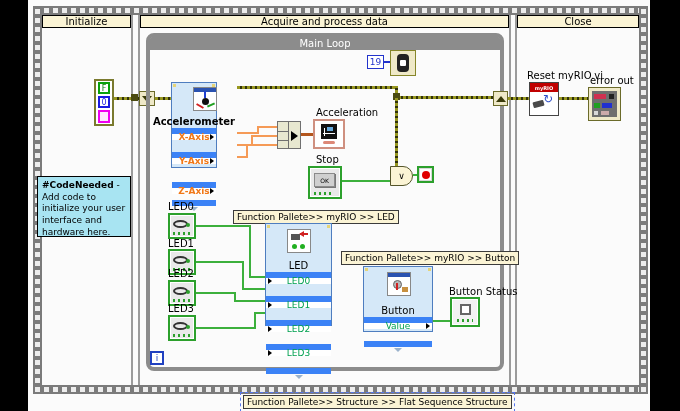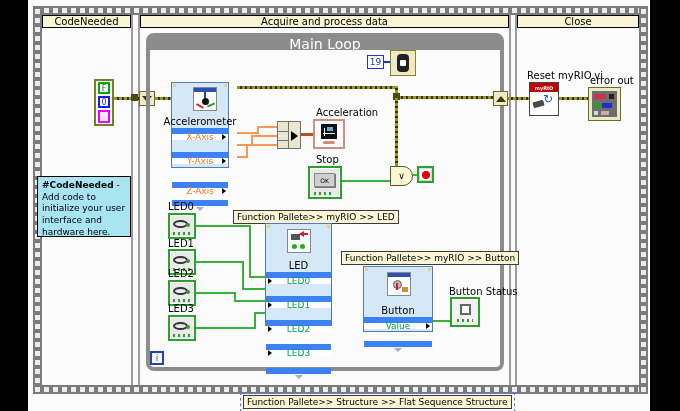--- a/index.html
+++ b/index.html
@@ -10,21 +10,21 @@
   
   .film-h{background:repeating-linear-gradient(90deg,#7b7b7b 0 2px,#ededed 2px 7px,#7b7b7b 7px 9px);
           border-top:2px solid #7b7b7b;border-bottom:2px solid #7b7b7b;box-sizing:border-box;}
   .film-v{background:repeating-linear-gradient(0deg,#7b7b7b 0 2px,#ededed 2px 7px,#7b7b7b 7px 9px);
           border-left:2px solid #7b7b7b;border-right:2px solid #7b7b7b;box-sizing:border-box;}
   .frame-header{background:#FBF4D5;border:1px solid #000;box-sizing:border-box;
                 display:flex;align-items:center;justify-content:center;font-size:10px;}
   .sep{border-left:2px solid #9b9b9b;border-right:2px solid #9b9b9b;box-sizing:border-box;}
   
   .loop{border:4px solid #8C8C8C;border-radius:8px;box-sizing:border-box;}
-  .loop-title{background:#8C8C8C;color:#fff;font-size:14px;display:flex;align-items:center;
+  .loop-title{background:#8C8C8C;color:#fff;font-size:10px;display:flex;align-items:center;
               justify-content:center;border-radius:2px 2px 0 0;}
   
   .express{background:#D5E8F8;border:1px solid #4E7DBF;box-sizing:border-box;}
   .vi-title{display:flex;align-items:center;justify-content:center;font-size:10px;}
   .vi-row{background:#fff;border-top:6px solid #3b82f6;box-sizing:border-box;font-size:9px;
           display:flex;align-items:center;justify-content:center;position:relative;}
   .row-out::after{content:"";position:absolute;right:2px;top:50%;margin-top:-3px;
           border-left:4px solid #000;border-top:3px solid transparent;border-bottom:3px solid transparent;}
   .row-in::before{content:"";position:absolute;left:2px;top:50%;margin-top:-3px;
           border-left:4px solid #000;border-top:3px solid transparent;border-bottom:3px solid transparent;}
@@ -71,21 +71,21 @@
 
 <div class="abs film-h" style="left:33px;top:6px;width:615px;height:9px;"></div>
 <div class="abs film-h" style="left:33px;top:385px;width:615px;height:9px;"></div>
 <div class="abs film-v" style="left:33px;top:6px;width:9px;height:388px;"></div>
 <div class="abs film-v" style="left:639px;top:6px;width:9px;height:388px;"></div>
 
 <div class="abs sep" style="left:131px;top:15px;width:9px;height:370px;"></div>
 <div class="abs sep" style="left:509px;top:15px;width:8px;height:370px;"></div>
 
 <div class="abs frame-header" style="left:42px;top:15px;width:89px;height:13px;">
-    <span>CodeNeeded</span>
+    <span>Initialize</span>
   </div>
 <div class="abs frame-header" style="left:140px;top:15px;width:369px;height:13px;">
     <span>Acquire and process data</span>
   </div>
 <div class="abs frame-header" style="left:517px;top:15px;width:122px;height:13px;">
     <span>Close</span>
   </div>
 
 <div class="abs" style="left:94px;top:79px;width:20px;height:47px;border:2px solid #7a7a2e;background:#fff;box-sizing:border-box;">
   <div class="abs" style="left:2px;top:1px;width:12px;height:12px;border:2px solid #0AA10A;color:#0a7a0a;font-size:8px;display:flex;align-items:center;justify-content:center;box-sizing:border-box;">
@@ -116,21 +116,21 @@
 
 <div class="abs const-blue" style="left:367px;top:55px;width:17px;height:14px;">
     <span>19</span>
   </div>
 <div class="abs wb-h" style="left:384px;top:61px;width:6px;"></div>
 <div class="abs beige-node" style="left:390px;top:50px;width:26px;height:26px;">
   <div class="abs" style="left:6px;top:3px;width:12px;height:18px;background:#222;border-radius:4px;"></div>
   <div class="abs" style="left:9px;top:9px;width:6px;height:6px;background:#fff;border-radius:1px;"></div>
 </div>
 
-<div class="abs express" style="left:171px;top:82px;width:58px;height:86px;">
+<div class="abs express" style="left:171px;top:82px;width:46px;height:86px;font-weight:bold;">
   <div class="corner-dot" style="left:1px;top:1px;"></div>
   <div class="corner-dot" style="right:1px;top:1px;"></div>
   <div class="icon-box" style="position:absolute;left:21px;top:4px;width:24px;height:24px;">
     <div class="abs" style="left:0;top:0;width:22px;height:4px;background:#2a52b0;"></div>
     <div class="abs" style="left:8px;top:10px;width:7px;height:7px;background:#111;border-radius:50%;"></div>
     <div class="abs" style="left:2px;top:17px;width:8px;height:2px;background:#d02020;transform:rotate(30deg);"></div>
     <div class="abs" style="left:13px;top:16px;width:8px;height:2px;background:#20a020;transform:rotate(-25deg);"></div>
     <div class="abs" style="left:10px;top:3px;width:2px;height:7px;background:#2040d0;"></div>
   </div>
   <div class="vi-title abs" style="left:0;top:32px;width:100%;height:13px;">

